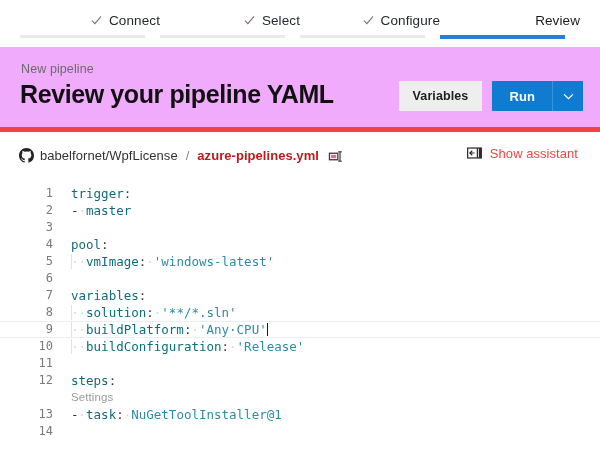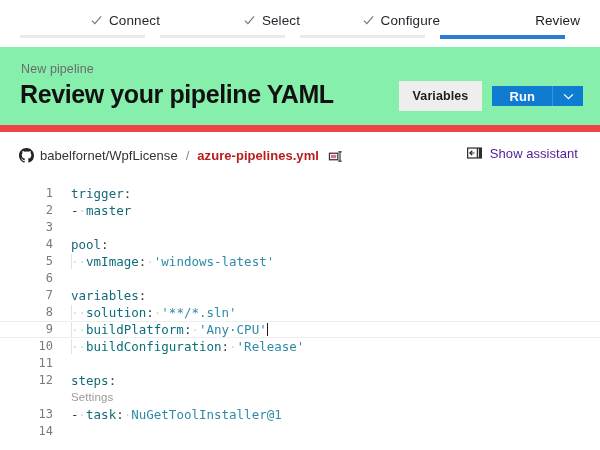--- a/index.html
+++ b/index.html
@@ -72,22 +72,22 @@
   .tab.is-active .tab-rule {
     height: 4px;
     background: #2a7cd4;
     bottom: 8px;
   }
 
   
   .page-header {
     position: relative;
     height: 85px;
-    background: #86efac;
-    border-bottom: 7px solid #ef4444;
+    background: #f0abfc;
+    border-bottom: 5px solid #ef4444;
     box-sizing: border-box;
   }
   .crumb {
     position: absolute;
     left: 21px;
     top: 15px;
     font-size: 12.5px;
     color: #6b6b6b;
     letter-spacing: 0.1px;
   }
@@ -115,21 +115,21 @@
     font-family: inherit;
     font-size: 12.5px;
     font-weight: 600;
     height: 30px;
     padding: 0 14px;
     cursor: pointer;
     letter-spacing: 0.1px;
   }
   .run-split {
     display: flex;
-    height: 20px;
+    height: 30px;
   }
   .btn-run {
     background: #0f7bd1;
     border: none;
     color: #ffffff;
     font-family: inherit;
     font-size: 13px;
     font-weight: 700;
     padding: 0 17px;
     cursor: pointer;
@@ -193,21 +193,21 @@
     top: 11px;
     display: flex;
     align-items: center;
     gap: 8px;
     cursor: pointer;
     height: 20px;
   }
   .panel-icon { width: 15px; height: 12px; display: block; }
   .assistant-label {
     font-size: 13px;
-    color: #4c1d95;
+    color: #ef4444;
     letter-spacing: 0.05px;
   }
 
   
   .editor {
     position: relative;
     height: 274px;
     background: #ffffff;
     overflow: hidden;
     font-family: "DejaVu Sans Mono", monospace;

